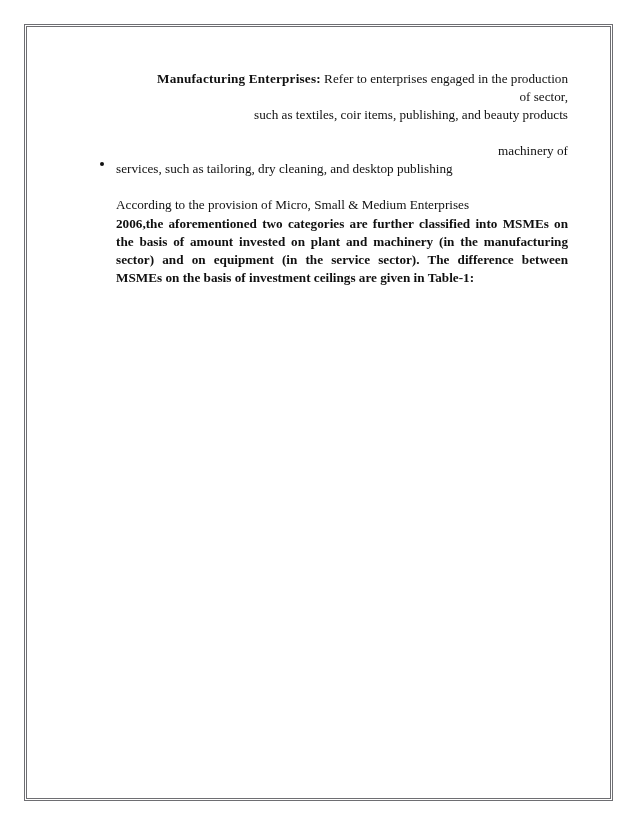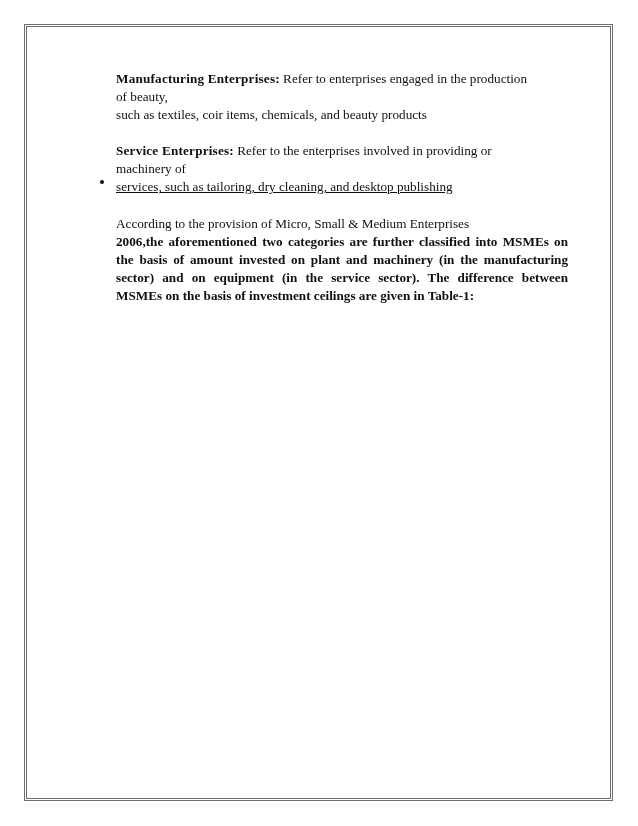--- a/index.html
+++ b/index.html
@@ -45,28 +45,27 @@
   }
 
   .para.spaced { margin-top: 18px; }
 
   .lead {
     font-weight: bold;
     letter-spacing: 0.2px;
   }
 
   
-  .runt { display: block; text-align: left; }
+  .runt { display: block; text-align: right; }
 
   
   .bullet-line {
     position: relative;
     display: block;
     text-align: left;
-    text-decoration: underline;
   }
   .bullet-dot {
     position: absolute;
     left: -16px;
     top: 0.10em;
     width: 4px;
     height: 4px;
     border-radius: 50%;
     background: #111111;
     display: block;
@@ -74,26 +73,25 @@
 </style>
 </head>
 <body>
 
 <div class="page-sheet">
 
   <div class="doc-body">
 
     <p class="para">
       <span class="runt"><span class="lead">Manufacturing Enterprises:</span><span> Refer to enterprises engaged in the production</span></span>
-      <span class="runt">of beauty,</span>
-      <span class="runt">such as textiles, coir items, chemicals, and beauty products</span>
+      <span class="runt">of sector,</span>
+      <span class="runt">such as textiles, coir items, publishing, and beauty products</span>
     </p>
 
     <p class="para spaced">
-      <span class="runt" style="text-align:justify; display:block;"><span class="lead">Service Enterprises:</span><span> Refer to the enterprises involved in providing or</span></span>
       <span class="runt">machinery of</span>
       <span class="bullet-line">
         <span class="bullet-dot"></span><span>services, such as tailoring, dry cleaning, and desktop publishing</span>
       </span>
     </p>
 
     <p class="para spaced">
       <span class="runt" style="text-align:justify; display:block;font-family:Liberation Serif, serif;"><span>According to the provision of Micro, Small &amp; Medium Enterprises</span></span>
       <span style="display:block; text-align:justify;font-weight:bold;">2006,the aforementioned two categories are further classified into MSMEs on the basis of amount invested on plant and machinery (in the manufacturing sector) and on equipment (in the service sector). The difference between MSMEs on the basis of investment ceilings are given in Table-1:</span>
     </p>

